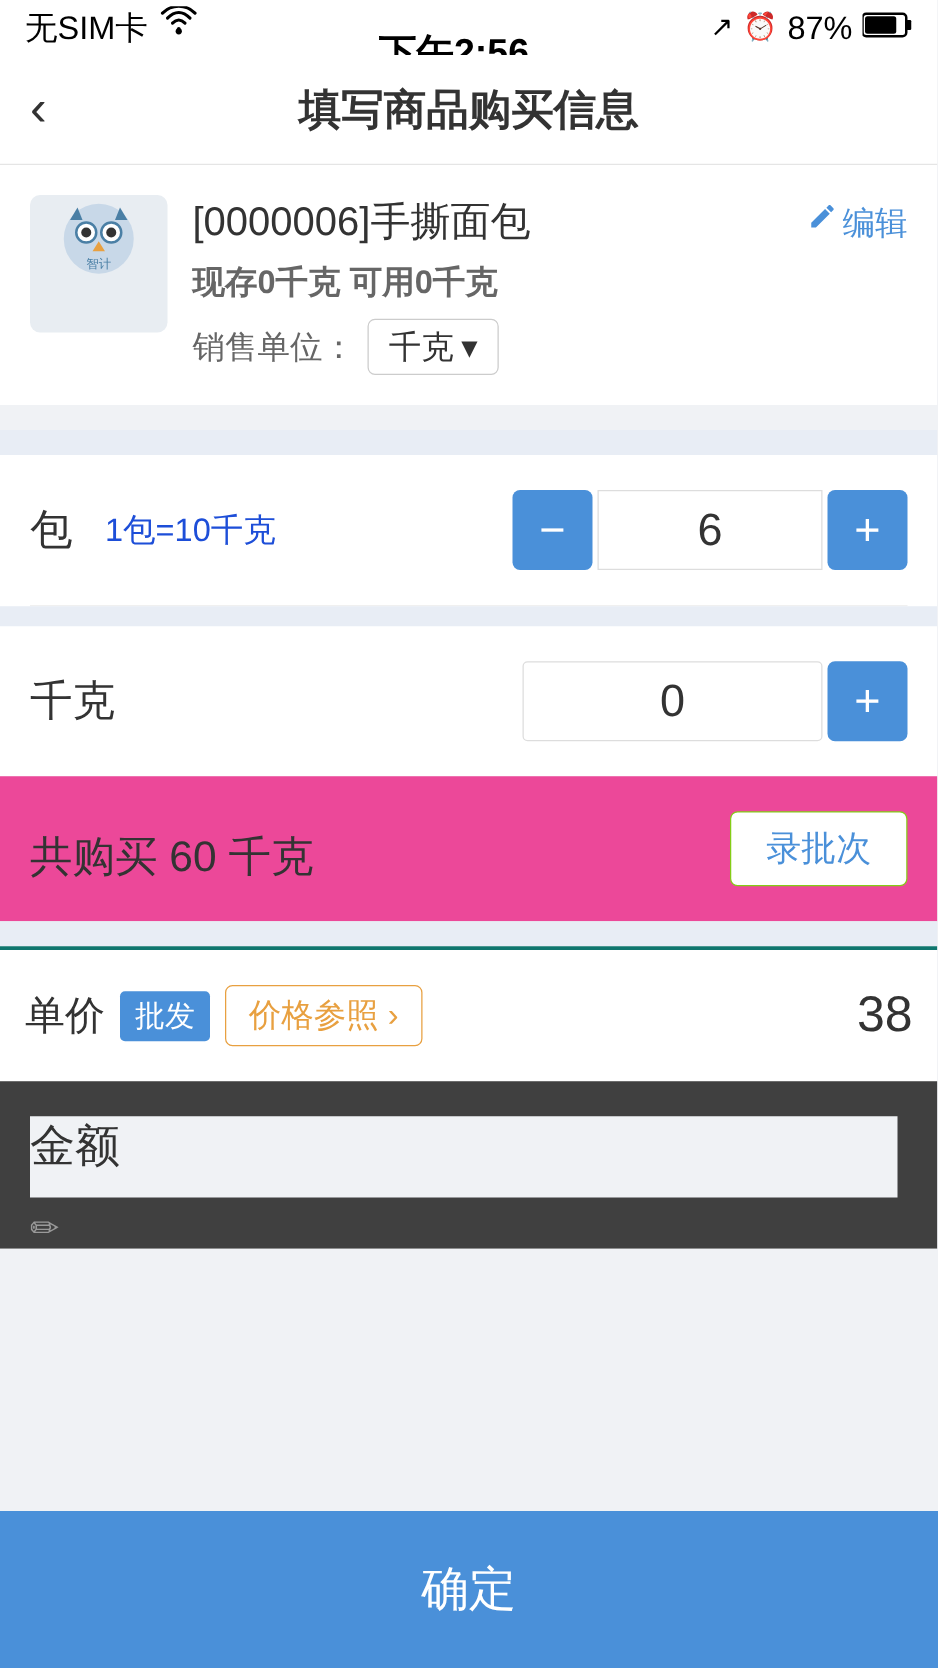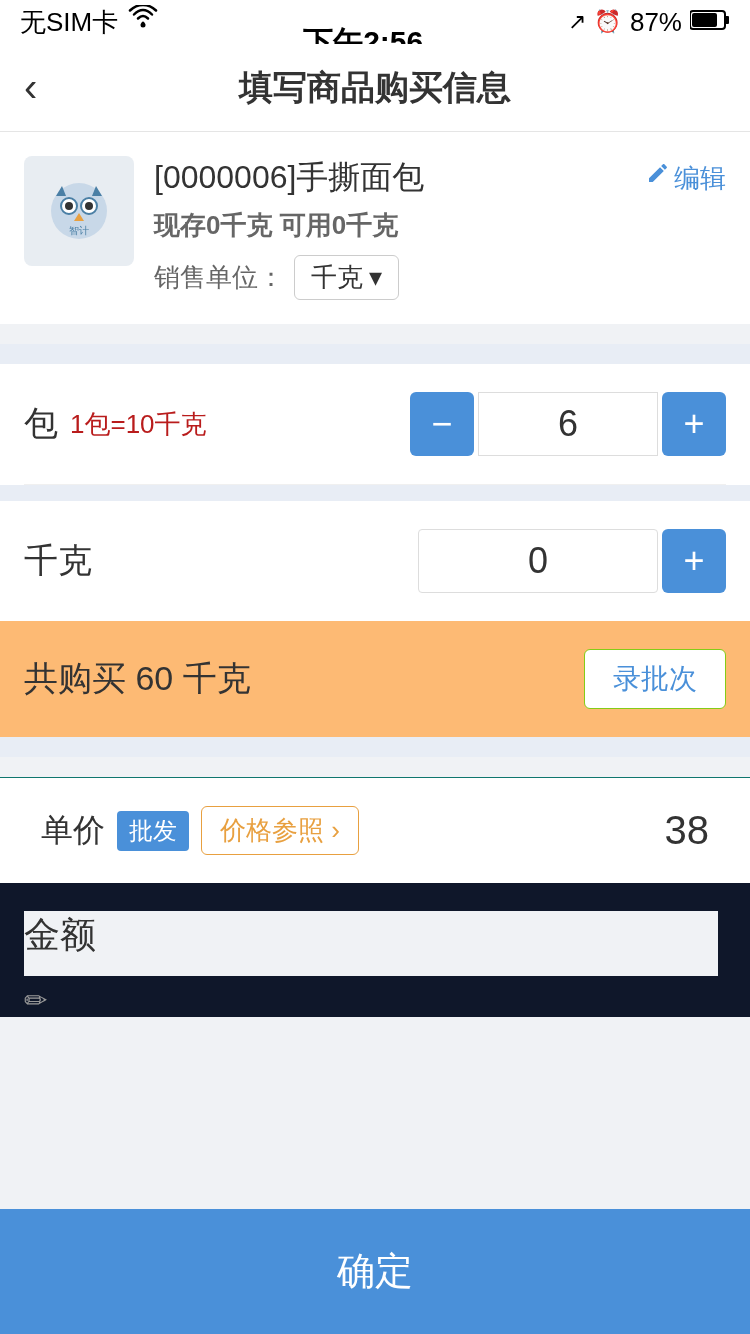--- a/index.html
+++ b/index.html
@@ -80,21 +80,21 @@
       align-items: flex-start;
       gap: 20px;
       margin-bottom: 20px;
     }
     .product-image {
       width: 110px;
       height: 110px;
       background: #e8edf2;
       border-radius: 8px;
       display: flex;
-      align-items: center;
+      align-items: flex-start;
       justify-content: center;
       flex-shrink: 0;
     }
     .product-info {
       flex: 1;
     }
     .product-name-row {
       display: flex;
       justify-content: space-between;
       align-items: center;
@@ -163,21 +163,22 @@
     .input-label {
       display: flex;
       align-items: center;
       gap: 12px;
       font-size: 34px;
       color: #333;
       font-weight: 500;
     }
     .input-sublabel {
       font-size: 26px;
-      color: #b91c1c;
+      color: #1d4ed8;
+      margin-left: 14px;
     }
     .quantity-control {
       display: flex;
       align-items: center;
       gap: 0;
     }
     .qty-btn {
       width: 64px;
       height: 64px;
       background: #4a90d9;
@@ -205,46 +206,45 @@
       border: 1px solid #ddd;
       text-align: center;
       font-size: 36px;
       color: #333;
       background: #fff;
       border-radius: 4px;
     }
 
     
     .summary-row {
-      background: #fdba74;
-      display: flex;
-      align-items: center;
+      background: #ec4899;
+      display: flex;
+      align-items: flex-end;
       justify-content: space-between;
       padding: 28px 24px;
     }
     .summary-text {
       font-size: 34px;
       color: #333;
     }
     .batch-btn {
       border: 1px solid #84cc16;
       color: #4a90d9;
       padding: 10px 28px;
       border-radius: 6px;
       font-size: 28px;
       cursor: pointer;
       background: #fff;
     }
 
     
     .price-section {
       background: #fff;
-      padding: 28px 41px;
-      margin-top: 20px;
-      border-top: 1px solid #0f766e;
+      padding: 28px 20px;
+      border-top: 3px solid #0f766e;
     }
     .price-row {
       display: flex;
       align-items: center;
       gap: 16px;
       justify-content: space-between;
       margin-bottom: 0;
     }
     .price-label {
       font-size: 32px;
@@ -467,21 +467,21 @@
         <span class="price-label">单价</span>
         <span class="price-tag">批发</span>
         <div class="price-ref-btn">
           <span>价格参照 ›</span>
         </div>
       </div>
       <span class="price-value">38</span>
     </div>
   </div>
 
-  <div style="background:#0f172a; padding: 28px 32px 0 24px;">
+  <div style="background:#404040; padding: 28px 32px 0 24px;">
     <div class="amount-row">
       <span class="amount-label">金额</span>
     </div>
     <div class="note-row">
       <span class="pencil-icon">✏</span>
     </div>
   </div>
 
   <div style="height: 400px; background: #f0f2f5;"></div>
 

